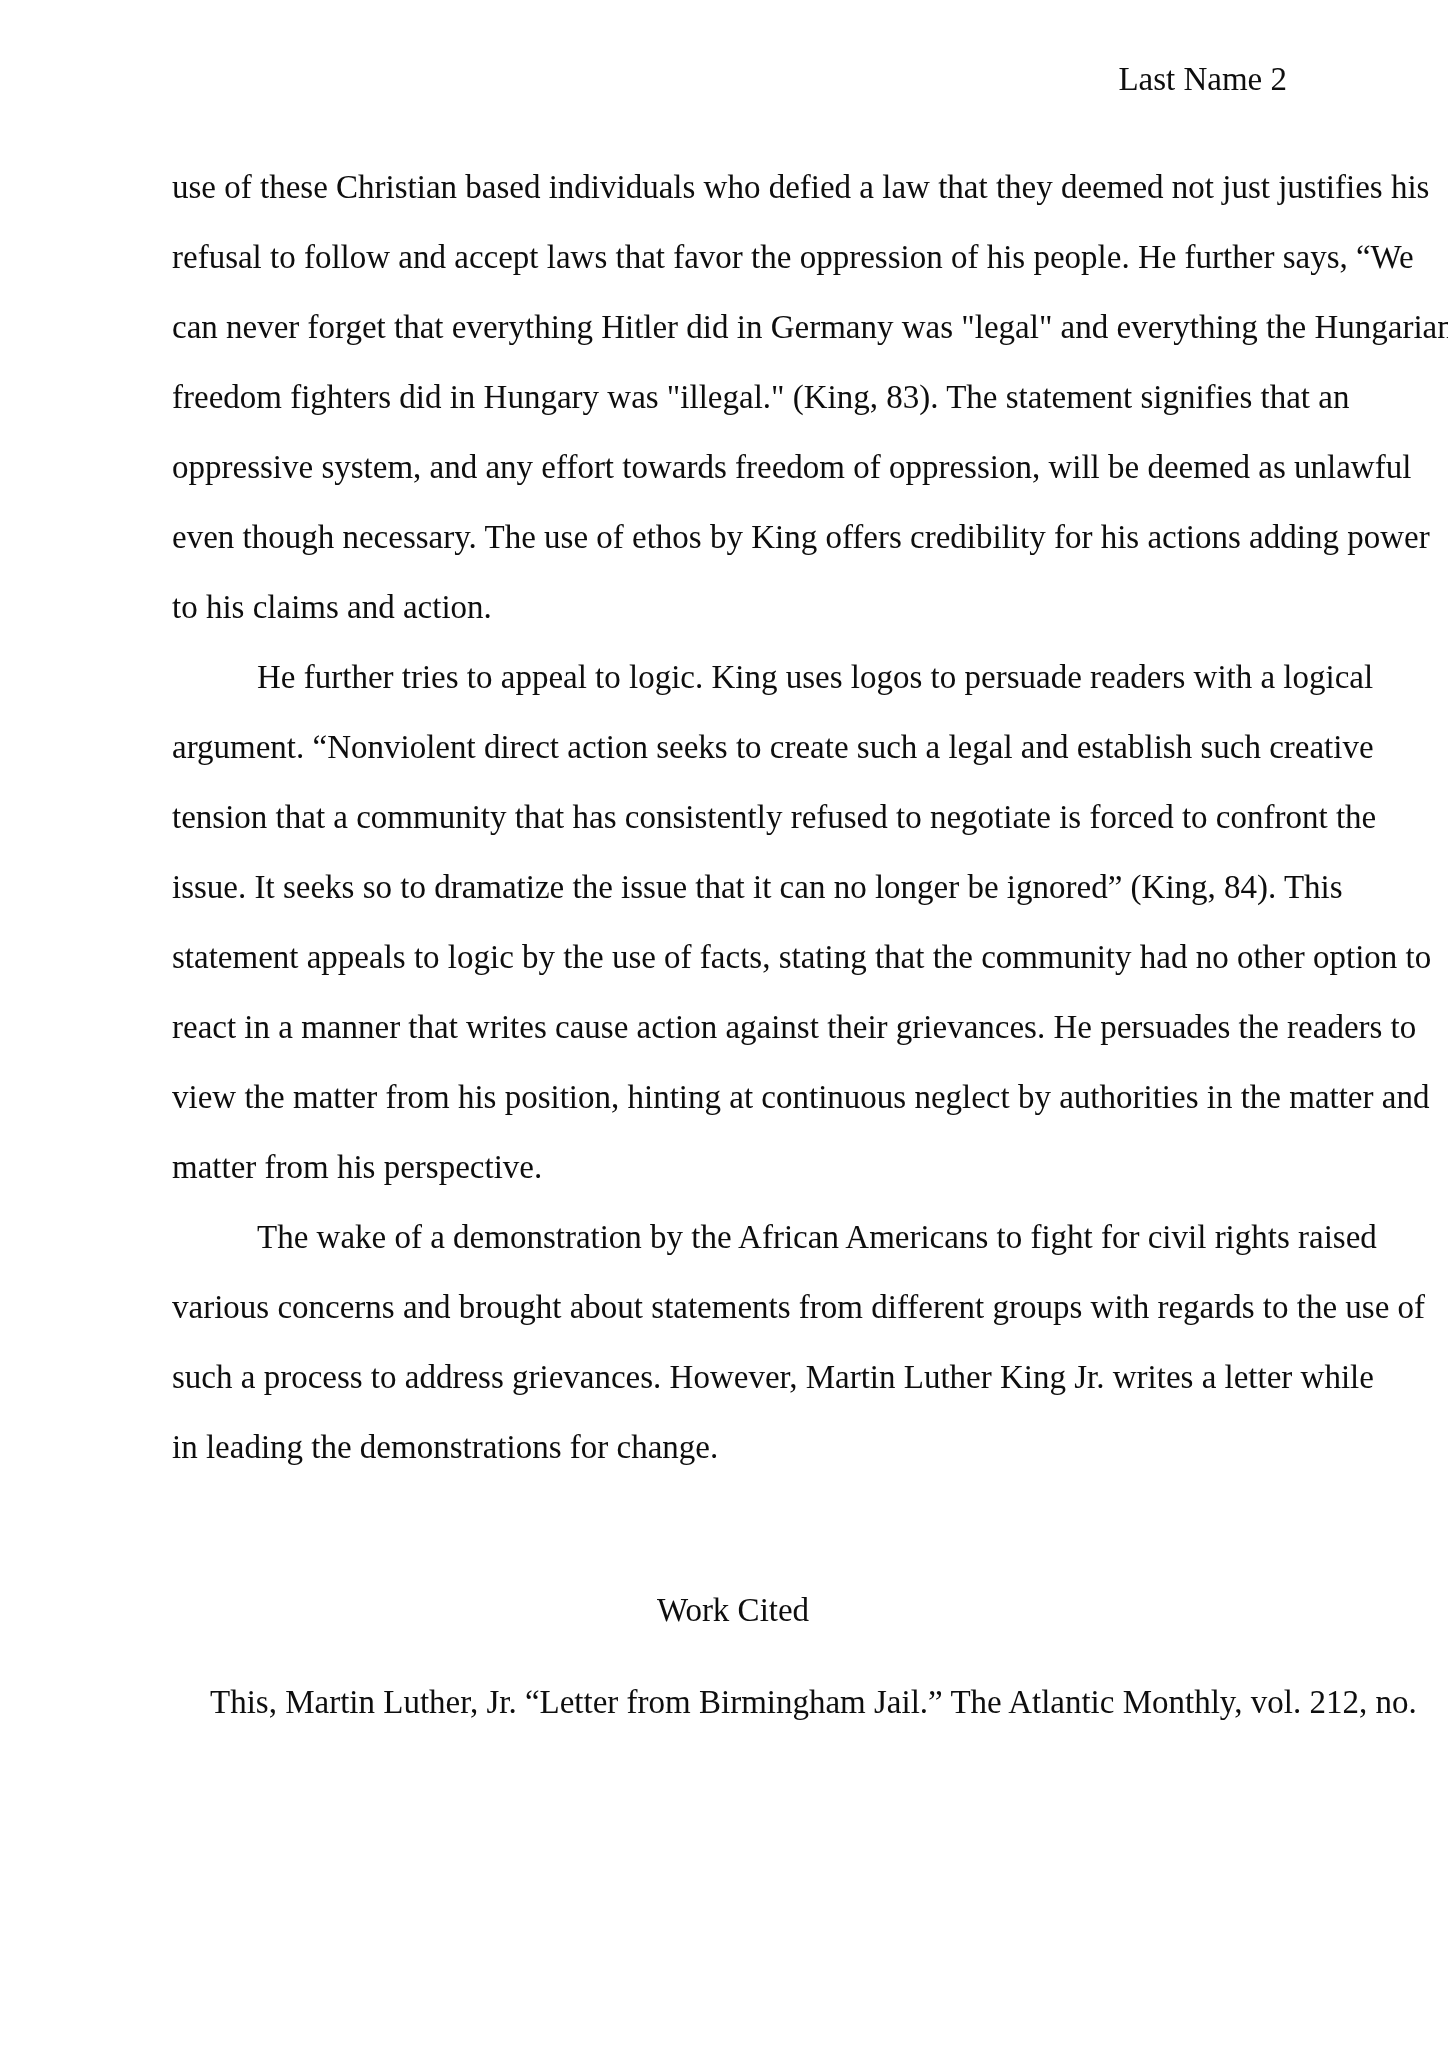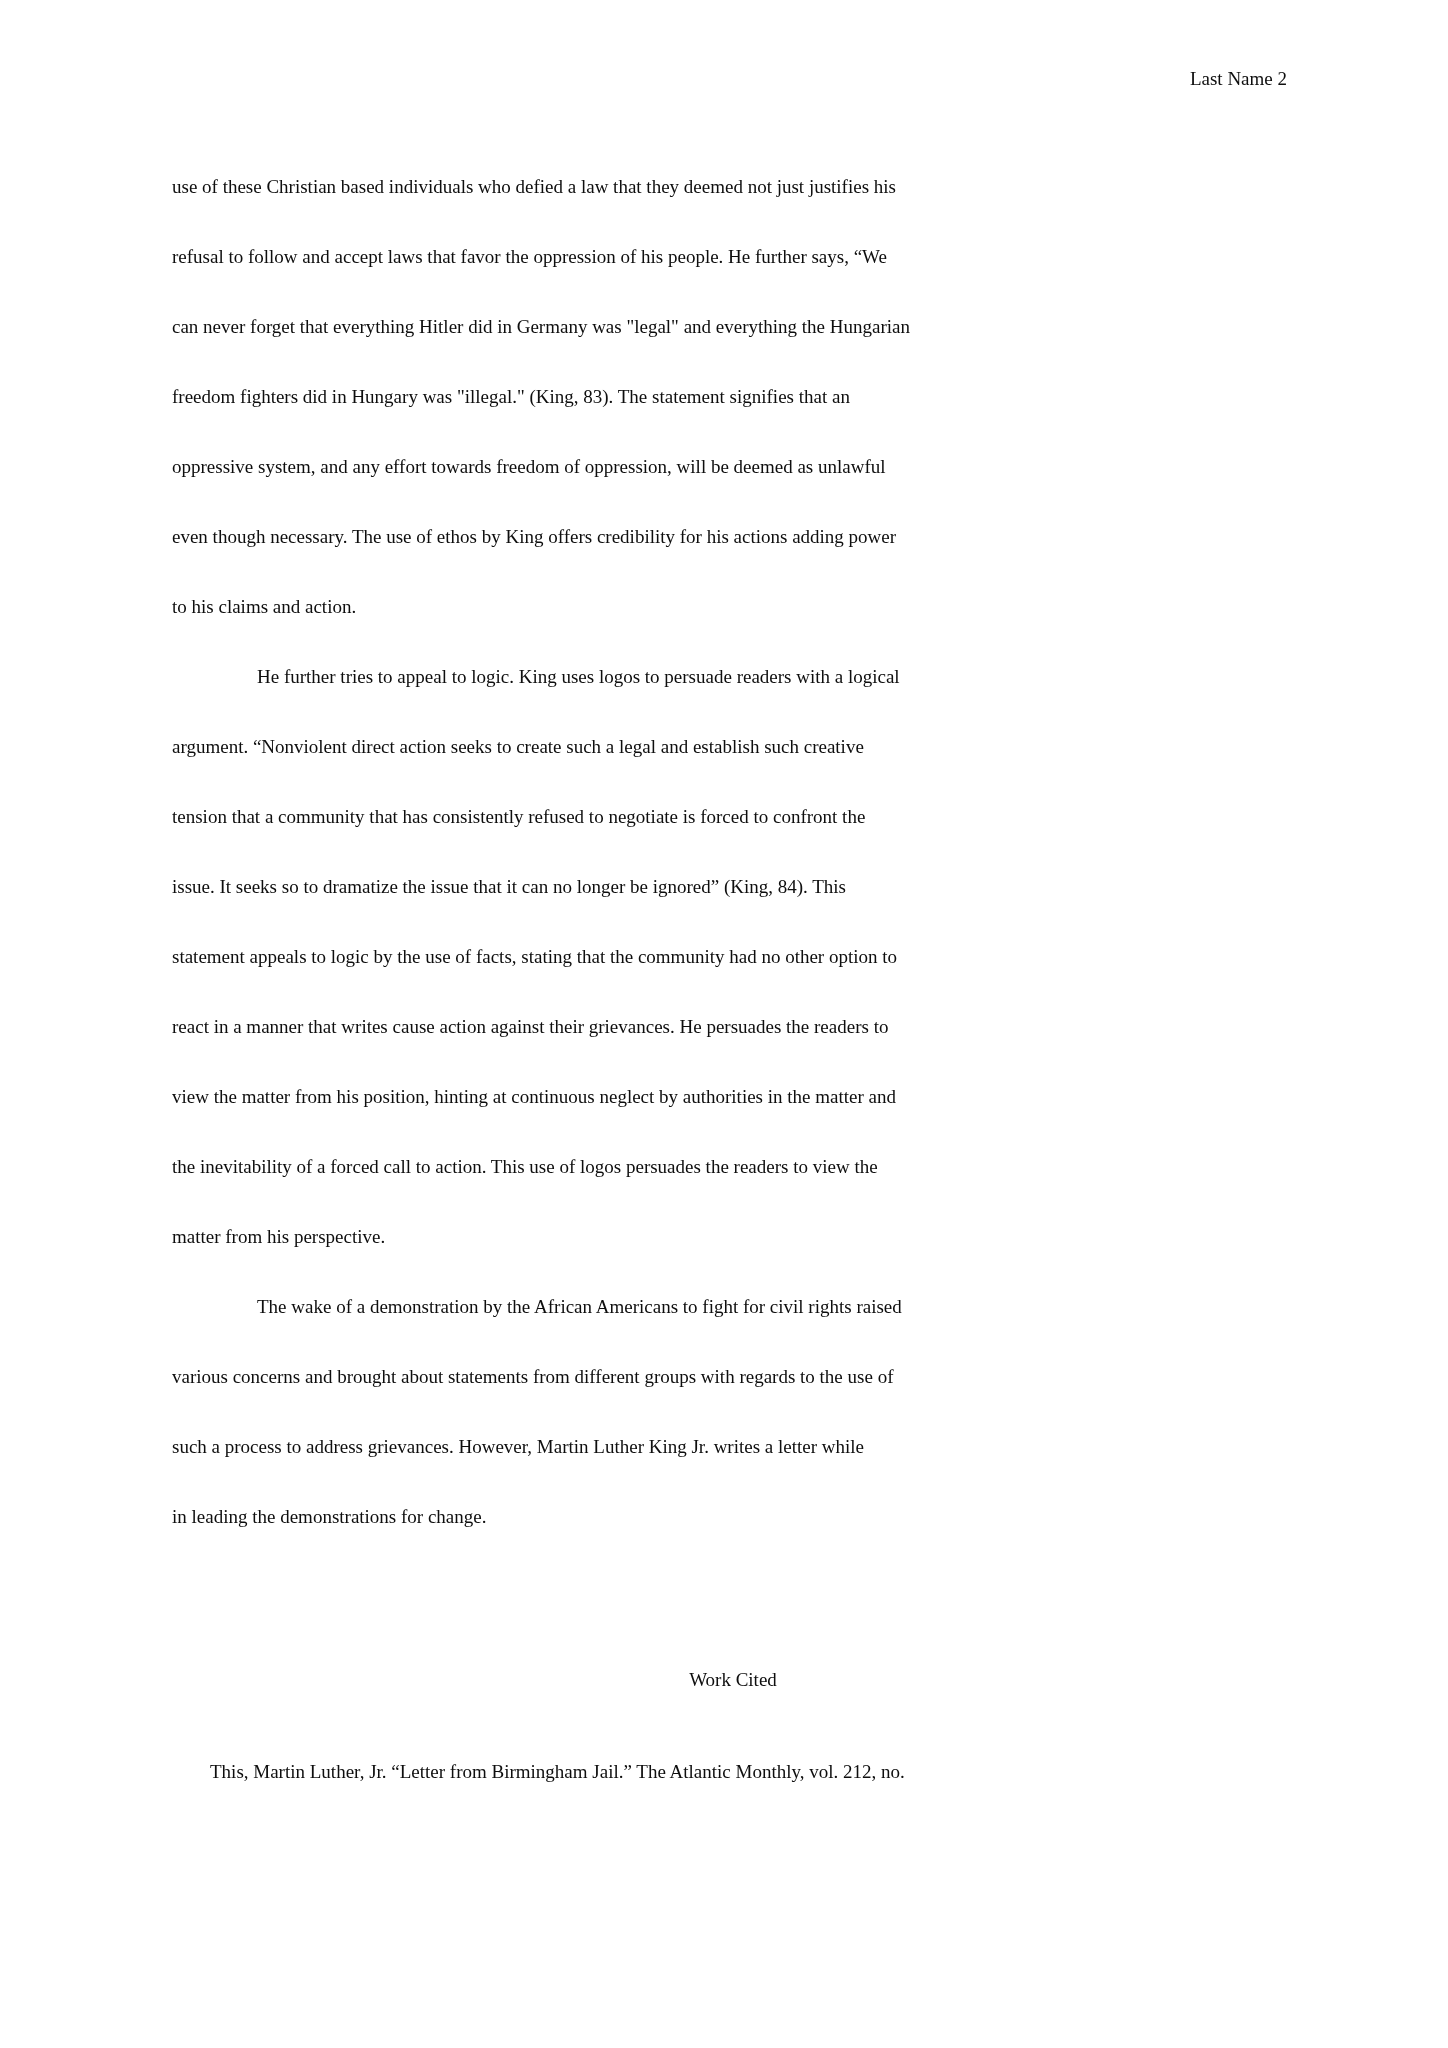--- a/index.html
+++ b/index.html
@@ -7,21 +7,21 @@
     padding: 0;
     background: #ffffff;
   }
   .page {
     position: relative;
     width: 1448px;
     height: 2048px;
     background: #ffffff;
     color: #0e0e0e;
     font-family: "Liberation Serif", "DejaVu Serif", serif;
-    font-size: 19px;
+    font-size: 33px;
     overflow: hidden;
   }
   .running-header {
     position: absolute;
     top: 64px;
     right: 161px;
     line-height: 30px;
     white-space: nowrap;
   }
   .body-text {
@@ -79,21 +79,20 @@
     </div>
 
     <div class="para">
       <div class="line first-indent">He further tries to appeal to logic. King uses logos to persuade readers with a logical</div>
       <div class="line">argument. “Nonviolent direct action seeks to create such a legal and establish such creative</div>
       <div class="line">tension that a community that has consistently refused to negotiate is forced to confront the</div>
       <div class="line">issue. It seeks so to dramatize the issue that it can no longer be ignored” (King, 84). This</div>
       <div class="line">statement appeals to logic by the use of facts, stating that the community had no other option to</div>
       <div class="line">react in a manner that writes cause action against their grievances. He persuades the readers to</div>
       <div class="line">view the matter from his position, hinting at continuous neglect by authorities in the matter and</div>
-      <div class="line">the inevitability of a forced call to action. This use of logos persuades the readers to view the</div>
       <div class="line">matter from his perspective.</div>
     </div>
 
     <div class="para">
       <div class="line first-indent">The wake of a demonstration by the African Americans to fight for civil rights raised</div>
       <div class="line">various concerns and brought about statements from different groups with regards to the use of</div>
       <div class="line">such a process to address grievances. However, Martin Luther King Jr. writes a letter while</div>
       <div class="line">in leading the demonstrations for change.</div>
     </div>
 

